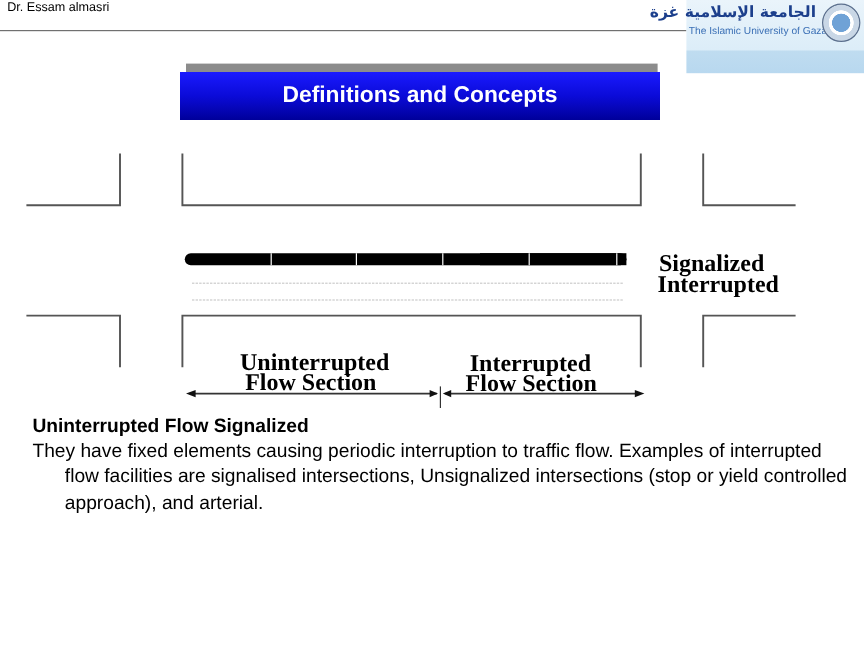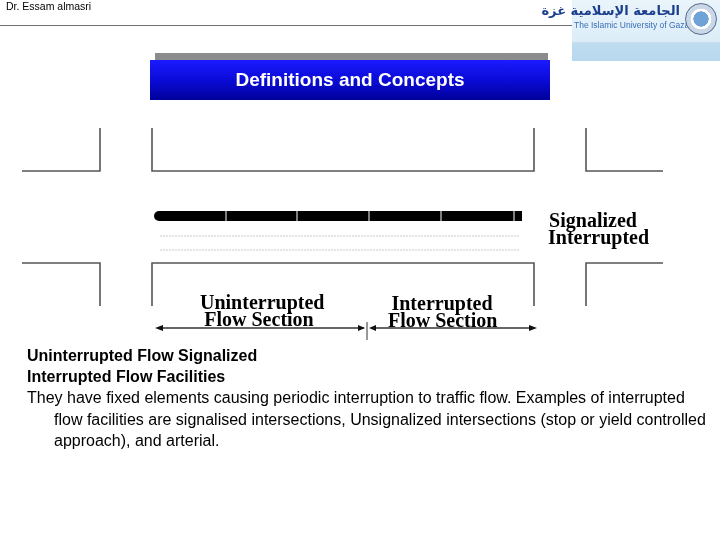--- a/index.html
+++ b/index.html
@@ -133,15 +133,14 @@
   <div>Uninterrupted</div>
   <div>Flow Section</div>
 </div>
 <div class="lbl lbl-int">
   <div>Interrupted</div>
   <div>Flow Section</div>
 </div>
 
 <div class="body">
   <h3>Uninterrupted Flow Signalized</h3>
-  <h3>Interrupted Flow Facilities</h3>
   <p>They have fixed elements causing periodic interruption to traffic flow. Examples of interrupted flow facilities are signalised intersections, Unsignalized intersections (stop or yield controlled approach), and arterial.</p>
 </div>
 
 </body></html>

